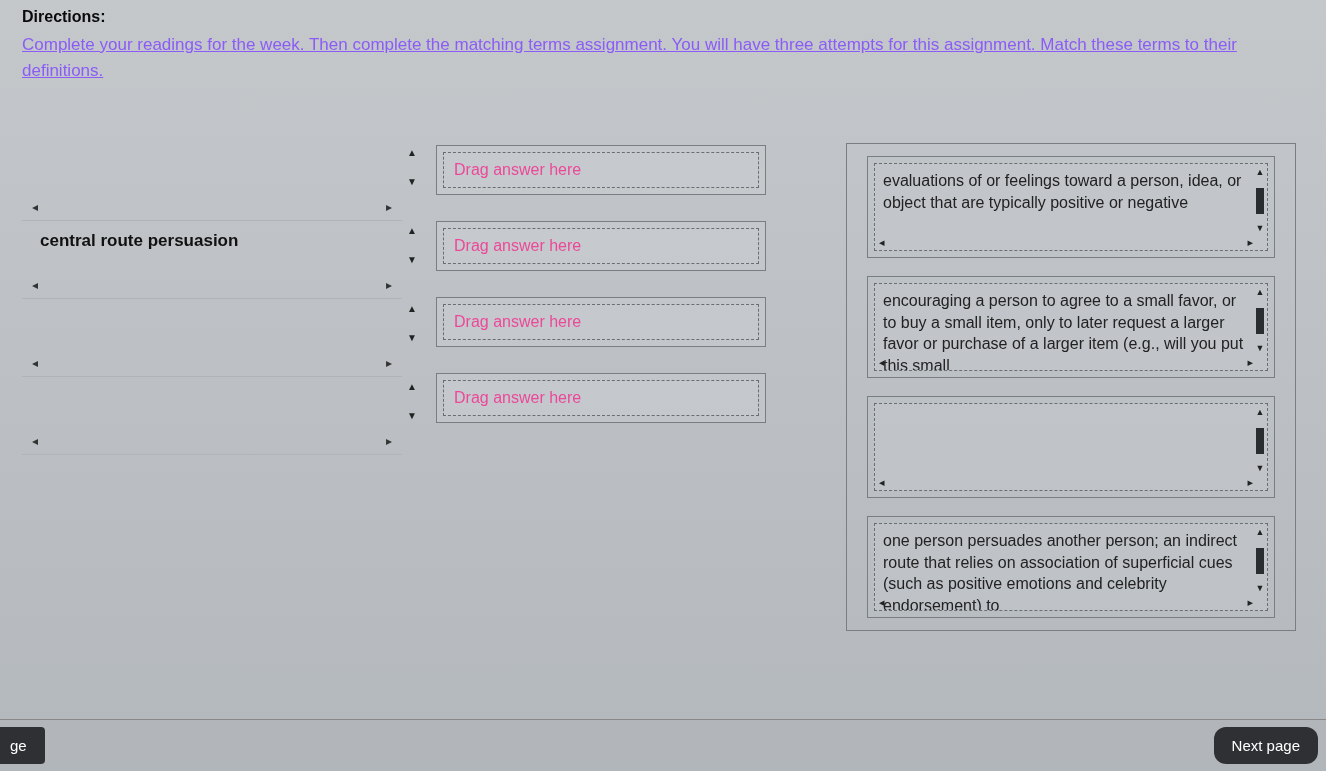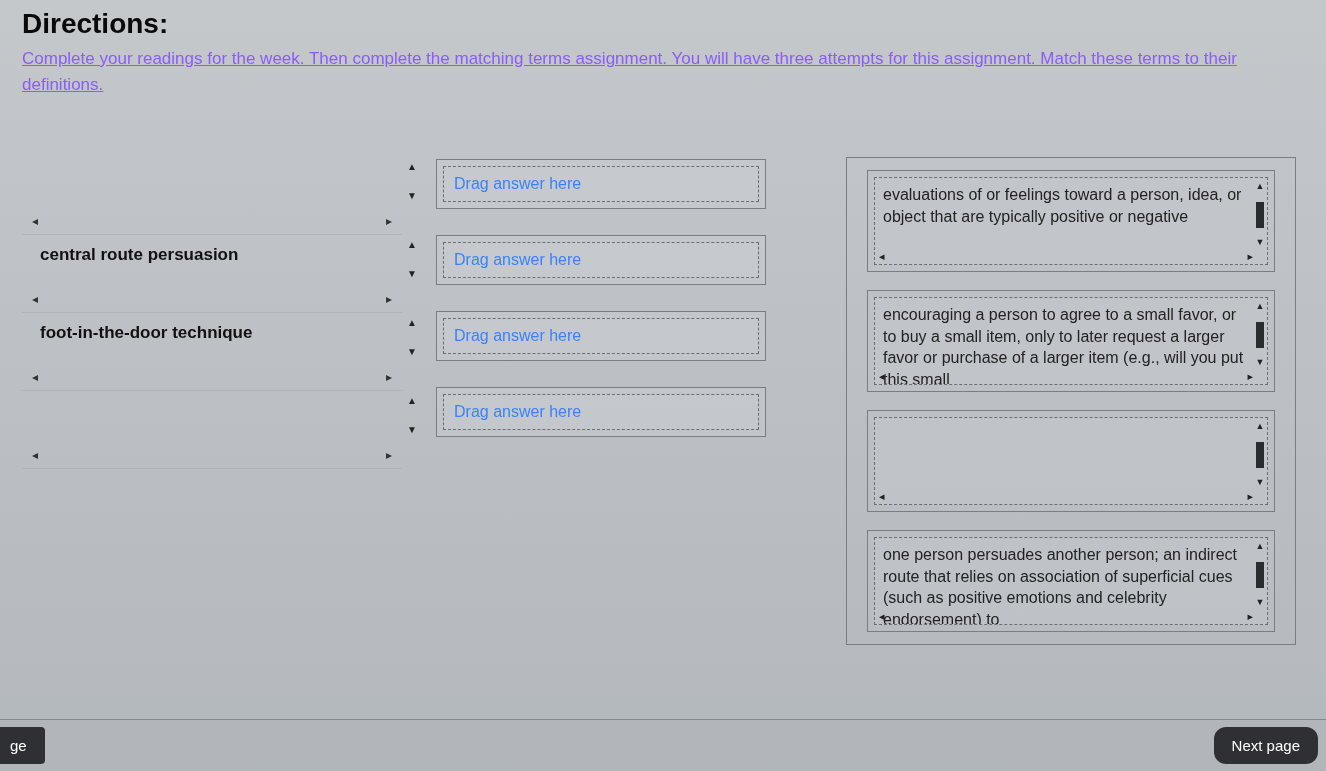--- a/index.html
+++ b/index.html
@@ -9,21 +9,21 @@
     background: linear-gradient(180deg, #c4c8cb 0%, #bcc0c4 50%, #b3b8bd 100%);
     color: #1a1a1a;
     position: relative;
     overflow: hidden;
   }
   .directions {
     padding: 8px 22px 0 22px;
   }
   .directions-title {
     font-weight: 900;
-    font-size: 28px;
+    font-size: 16px;
     color: #0a0a0a;
     margin-bottom: 6px;
   }
   .directions-body {
     font-size: 17px;
     color: #8b5cf6;
     line-height: 1.5;
     max-width: 1280px;
     text-decoration: underline;
   }
@@ -84,21 +84,21 @@
   }
   .drop-outer {
     border: 1px solid #7a7e82;
     padding: 6px;
     background: rgba(210,212,215,0.3);
   }
   .drop-inner {
     border: 1px dashed #6a6e72;
     padding: 8px 10px;
     font-size: 16px;
-    color: #3b82f6;
+    color: #ec4899;
     background: rgba(200,203,207,0.5);
     min-height: 34px;
   }
   .defs-col {
     margin-left: 80px;
     width: 450px;
     flex: 0 0 450px;
     border: 1px solid #7a7e82;
     padding: 12px 20px;
     display: flex;
@@ -207,21 +207,20 @@
         <span class="tri">▲</span>
         <span class="tri">▼</span>
       </span>
       <span class="term-nav">
         <span class="tri">◂</span>
         <span class="tri">▸</span>
       </span>
     </div>
 
     <div class="term-item">
-      <span class="term-label">foot-in-the-door technique</span>
       <span class="term-updown">
         <span class="tri">▲</span>
         <span class="tri">▼</span>
       </span>
       <span class="term-nav">
         <span class="tri">◂</span>
         <span class="tri">▸</span>
       </span>
     </div>
 

